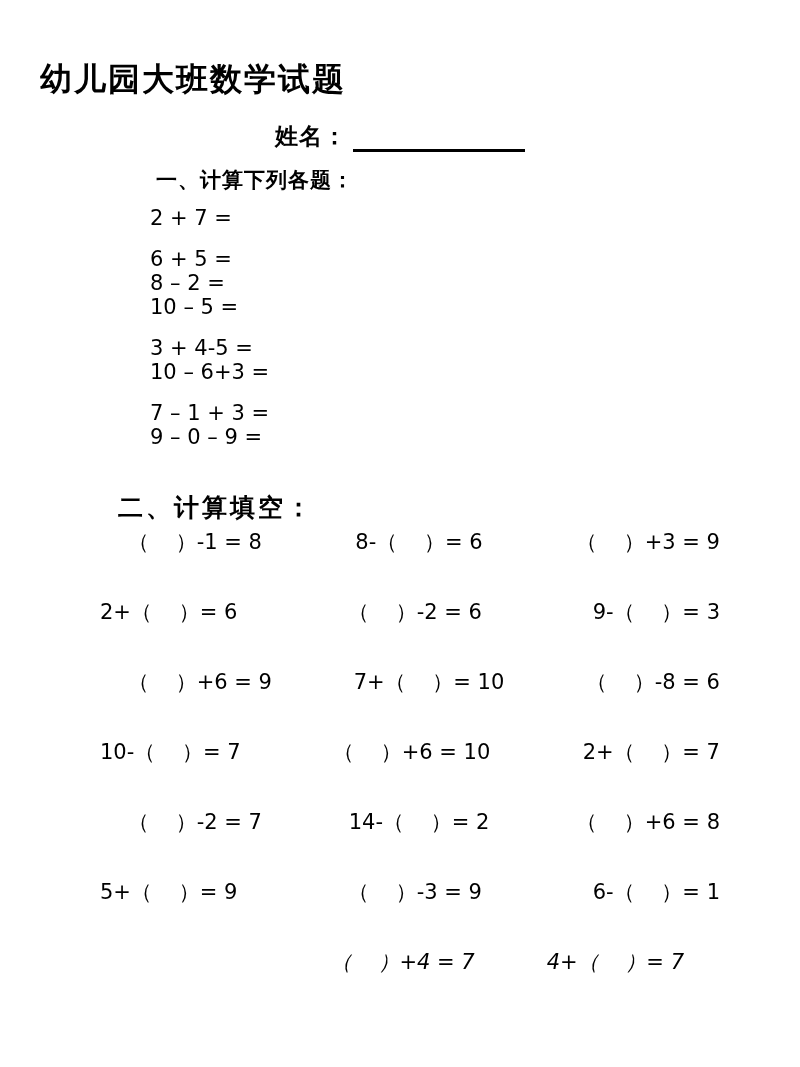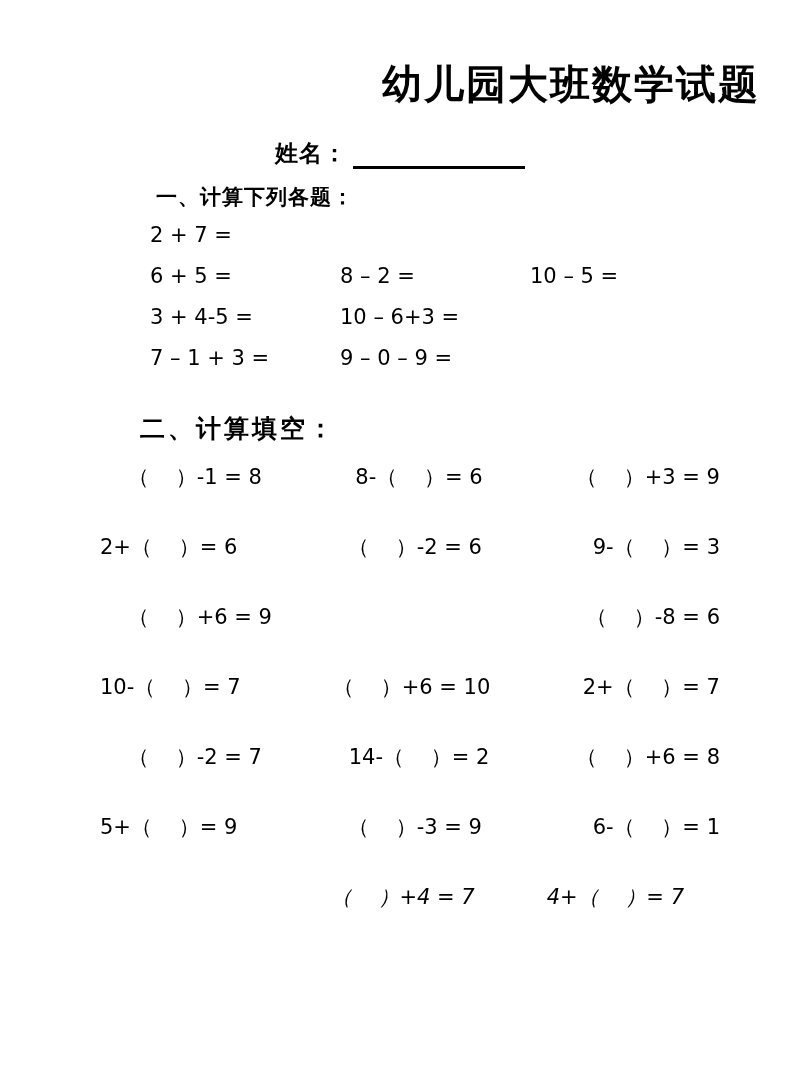--- a/index.html
+++ b/index.html
@@ -16,33 +16,33 @@
     overflow: hidden;
   }
   .page {
     width: 800px;
     height: 1067px;
     box-sizing: border-box;
     padding: 0 40px;
     position: relative;
   }
   .title {
-    text-align: right;
+    text-align: left;
     font-family: "DejaVu Serif", "Liberation Serif", serif;
     font-weight: bold;
-    font-size: 40px;
+    font-size: 32px;
     letter-spacing: 2px;
     margin-top: 62px;
     line-height: 1.1;
   }
   .name-row {
     display: flex;
     justify-content: center;
     align-items: flex-end;
-    margin-top: 32px;
+    margin-top: 24px;
   }
   .name-label {
     font-family: "DejaVu Serif", "Liberation Serif", serif;
     font-weight: bold;
     font-size: 23px;
     letter-spacing: 1px;
   }
   .name-blank {
     display: inline-block;
     width: 172px;
@@ -61,36 +61,37 @@
   .sec1-rows {
     margin-top: 12px;
     margin-left: 110px;
   }
   .sec1-row {
     display: flex;
     font-family: "DejaVu Sans", "Liberation Sans", sans-serif;
     font-size: 21px;
     margin-bottom: 17px;
     white-space: pre;
+    flex-direction: column;
   }
   .sec1-cell {
     width: 190px;
     font-weight: 500;
   }
 
   .section2-heading {
     font-family: "DejaVu Serif", "Liberation Serif", serif;
     font-weight: bold;
     font-size: 25px;
     margin-top: 42px;
-    margin-left: 100px;
+    margin-left: 78px;
     letter-spacing: 3px;
   }
   .sec2-rows {
-    margin-top: 18px;
+    margin-top: 4px;
     margin-left: 60px;
     margin-right: 40px;
   }
   .sec2-row {
     display: flex;
     justify-content: space-between;
     font-family: "DejaVu Sans", "Liberation Sans", sans-serif;
     font-size: 21px;
     font-weight: 500;
     margin-bottom: 42px;
@@ -151,20 +152,21 @@
       <span class="sec2-cell">8-（    ）= 6</span>
       <span class="sec2-cell">（    ）+3 = 9</span>
     </div>
     <div class="sec2-row">
       <span class="sec2-cell">2+（    ）= 6</span>
       <span class="sec2-cell">（    ）-2 = 6</span>
       <span class="sec2-cell">9-（    ）= 3</span>
     </div>
     <div class="sec2-row indent-left">
       <span class="sec2-cell">（    ）+6 = 9</span>
+      <span class="sec2-cell">7+（    ）= 10</span>
       <span class="sec2-cell">（    ）-8 = 6</span>
     </div>
     <div class="sec2-row">
       <span class="sec2-cell">10-（    ）= 7</span>
       <span class="sec2-cell">（    ）+6 = 10</span>
       <span class="sec2-cell">2+（    ）= 7</span>
     </div>
     <div class="sec2-row indent-left">
       <span class="sec2-cell">（    ）-2 = 7</span>
       <span class="sec2-cell">14-（    ）= 2</span>

